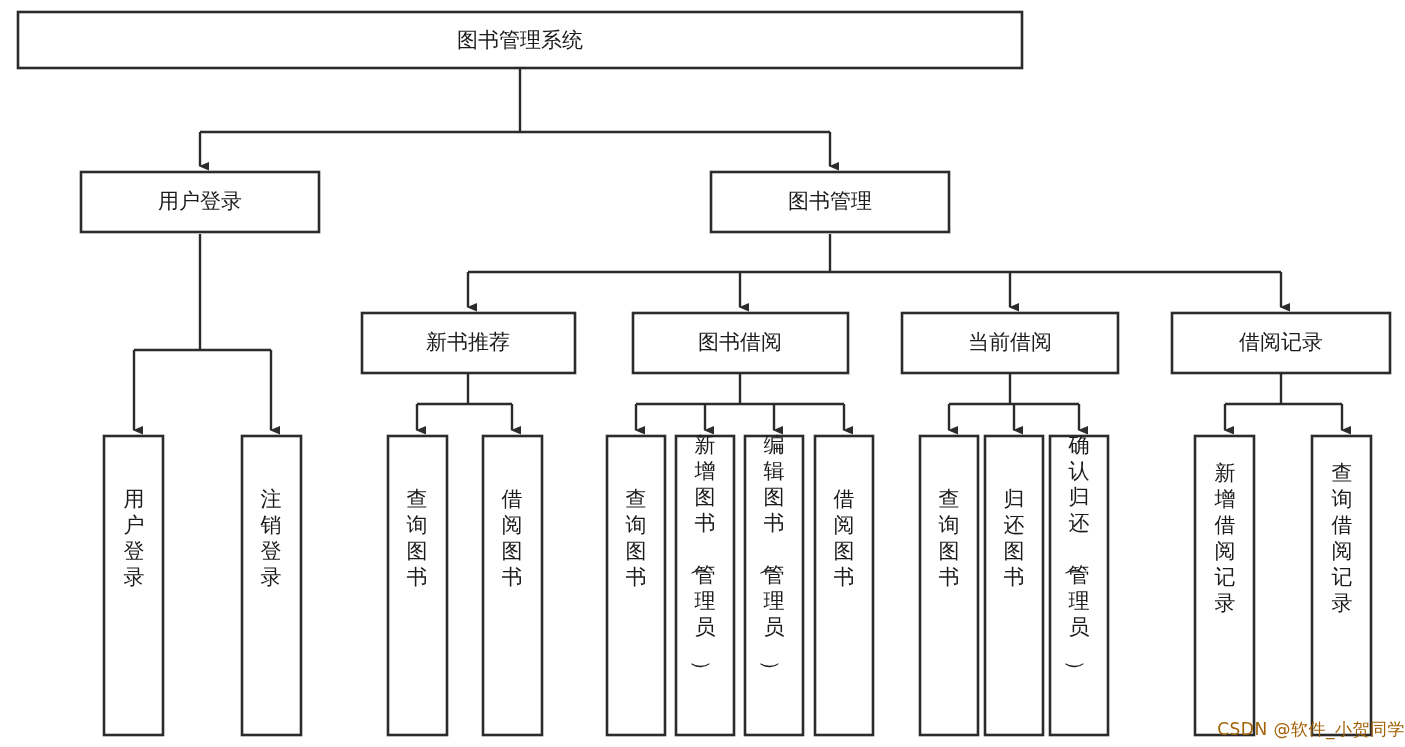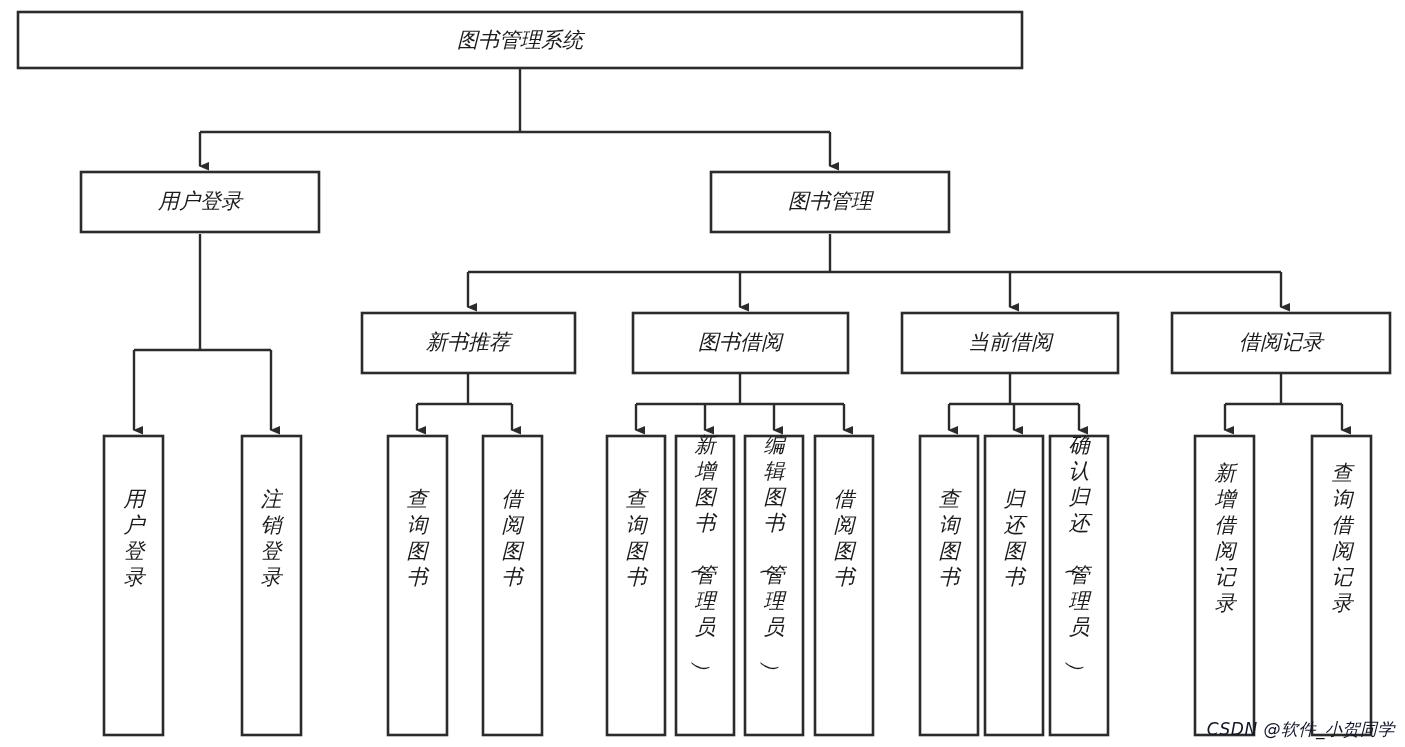--- a/index.html
+++ b/index.html
@@ -12,21 +12,20 @@
     width: 1405px;
     height: 747px;
     font-family: "DejaVu Sans", "Liberation Sans", sans-serif;
     overflow: hidden;
   }
   #diagram-root {
     position: relative;
     width: 1405px;
     height: 747px;
     background: #ffffff;
-    font-style: italic;
   }
   svg#flow-svg {
     position: absolute;
     top: 0;
     left: 0;
     width: 1405px;
     height: 747px;
     display: block;
   }
   .node-rect {
@@ -48,25 +47,25 @@
     dominant-baseline: middle;
   }
   .node-label-v {
     font-family: "DejaVu Sans", "Liberation Sans", sans-serif;
     font-size: 21px;
     fill: #1b1b1b;
     text-anchor: middle;
   }
   .watermark-text {
     position: absolute;
-    right: 10px;
+    right: 0;
     bottom: 6px;
     font-family: "DejaVu Sans", "Liberation Sans", sans-serif;
     font-size: 17px;
-    color: #0f172a;
+    color: #a16207;
     white-space: nowrap;
     letter-spacing: 0.5px;
     user-select: none;
     text-align: right;
   }
 </style>
 </head>
 <body>
 
 <div id="diagram-root">

